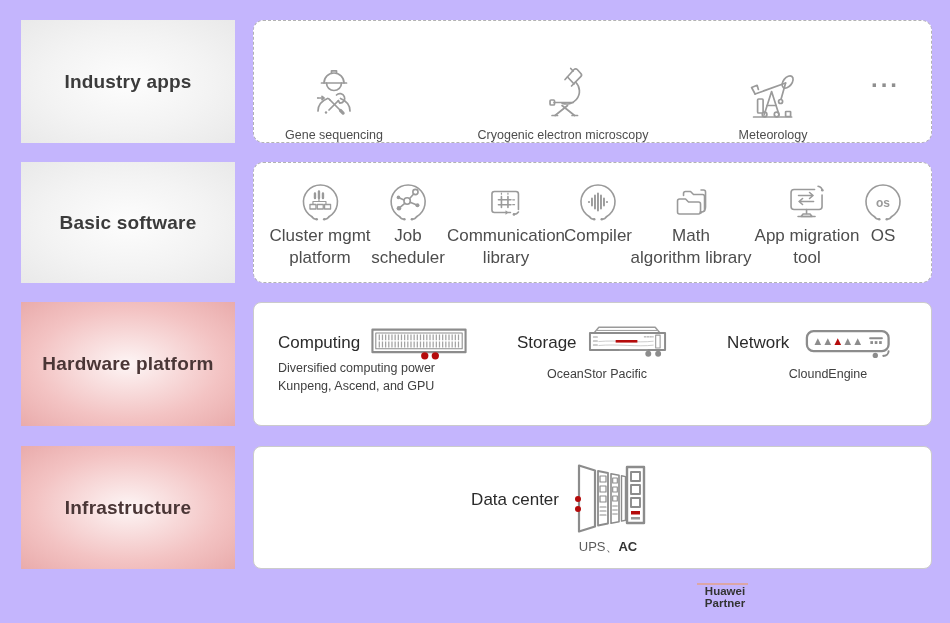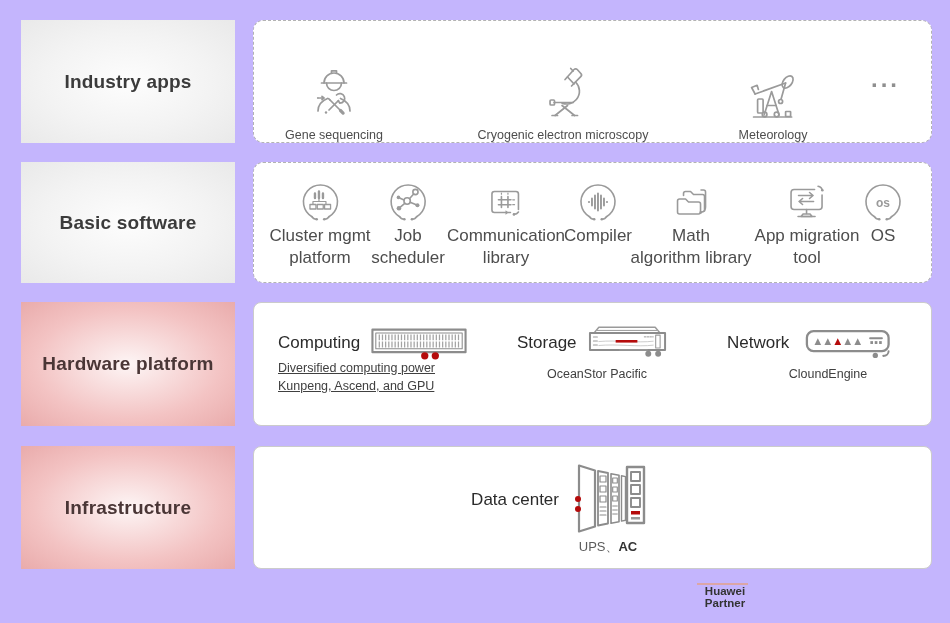--- a/index.html
+++ b/index.html
@@ -17,21 +17,21 @@
   .caption{font-size:12.5px;color:#4d4d4d;margin-top:5px;white-space:nowrap;}
   .sw-item{position:absolute;top:16px;transform:translateX(-50%);text-align:center;}
   .sw-item .ic2{height:46px;display:flex;align-items:flex-end;justify-content:center;}
   .sw-caption{font-size:17px;color:#4d4d4d;line-height:1.3;white-space:nowrap;}
   .sw-caption span{display:block;}
   .more-dots{position:absolute;left:617px;top:44px;font-size:24px;font-weight:bold;
              color:#8f8f8f;letter-spacing:3px;}
   .hw-title{position:absolute;font-size:17px;color:#2b2b2b;white-space:nowrap;}
   .hw-icon{position:absolute;}
   .hw-caption{position:absolute;font-size:12.5px;color:#404040;line-height:1.4;white-space:nowrap;}
-  .hw-caption span{display:block;text-decoration:underline;}
+  .hw-caption span{display:block;}
   .center-cap{transform:translateX(-50%);text-align:center;}
   .dc-title{position:absolute;left:180px;top:43px;width:125px;text-align:right;
             font-size:17px;color:#2b2b2b;}
   .dc-caption{position:absolute;left:354px;top:91px;transform:translateX(-50%);
               font-size:13px;white-space:nowrap;}
   .dc-caption .n{color:#5c5c5c;}
   .dc-caption .b{color:#333;font-weight:bold;}
   .legend{position:absolute;left:690px;top:583px;display:flex;align-items:center;height:20px;flex-direction:column;}
   .legend-swatch{width:51px;height:19px;display:inline-block;}
   .sw-huawei{background:radial-gradient(ellipse at center,#ffffff 0%,#f0baba 78%,#e9abab 100%);

